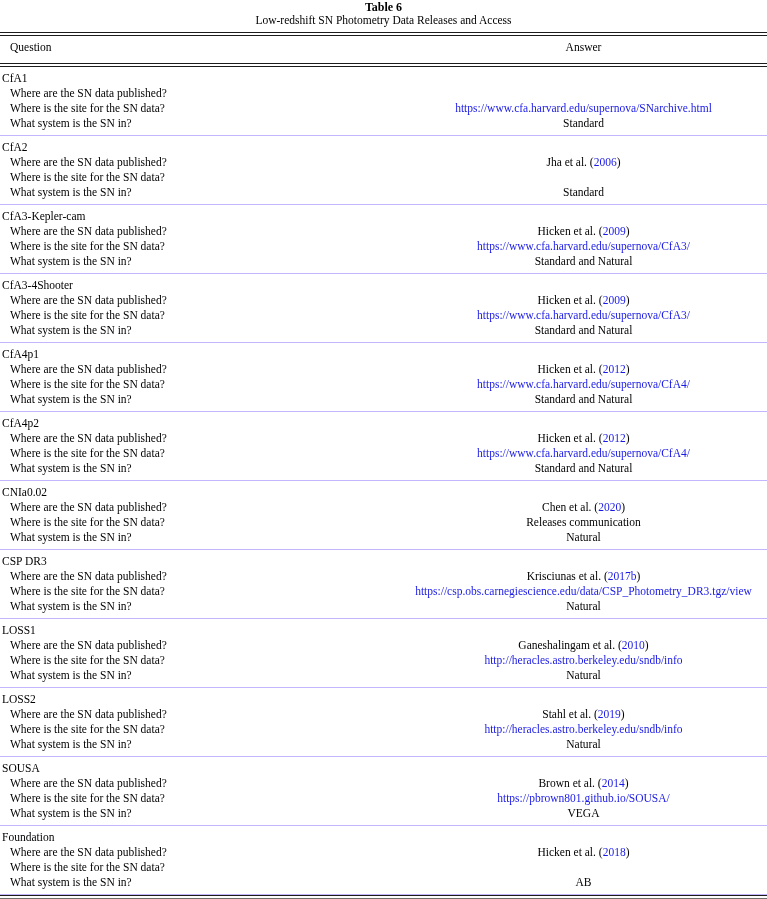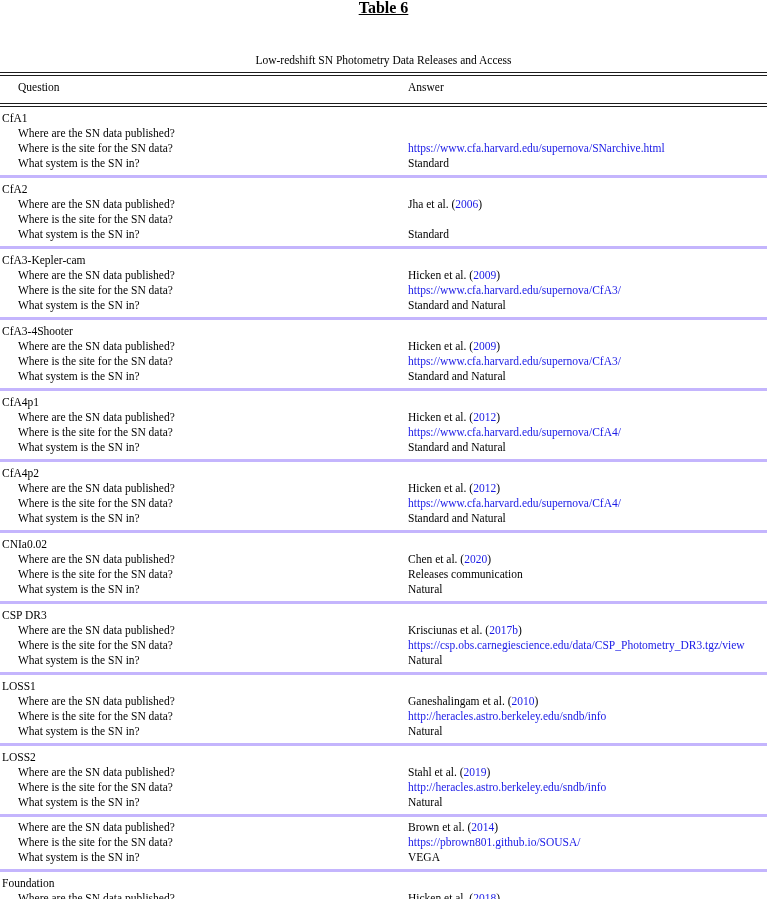--- a/index.html
+++ b/index.html
@@ -16,51 +16,49 @@
   }
   .paper-table {
     width: 767px;
   }
   .title-block {
     text-align: center;
     padding-top: 1px;
   }
   .table-label {
     font-weight: bold;
-    font-size: 16px;
+    font-size: 12px;
     line-height: 13px;
-    text-decoration: underline;
   }
   .table-title {
     font-size: 11.5px;
     line-height: 13px;
-    margin-top: 40px;
   }
   .rule-double {
     margin-top: 5px;
     height: 2px;
     border-top: 1px solid #1c1c1c;
     border-bottom: 1px solid #1c1c1c;
   }
   .header-row {
     display: flex;
     padding: 4px 0 3px 0;
   }
   .q-col {
     flex: 0 0 390px;
-    padding-left: 18px;
+    padding-left: 10px;
     line-height: 15px;
   }
   .a-col {
     flex: 1;
-    text-align: left;
+    text-align: center;
     line-height: 15px;
   }
   .section {
-    border-bottom: 3px solid #c4b5fd;
+    border-bottom: 1px solid #c4b5fd;
     padding: 3px 0 4px 0;
   }
   .section-name {
     line-height: 15px;
     padding: 1px 0 0 2px;
   }
   .qa-row {
     display: flex;
     line-height: 15px;
   }
@@ -237,20 +235,21 @@
         <div class="qa-row">
           <div class="q-col">Where is the site for the SN data?</div>
           <div class="a-col"><span class="link">http://heracles.astro.berkeley.edu/sndb/info</span></div>
         </div>
         <div class="qa-row">
           <div class="q-col">What system is the SN in?</div>
           <div class="a-col"><span>Natural</span></div>
         </div>
       </div>
       <div class="section">
+        <div class="section-name">SOUSA</div>
         <div class="qa-row">
           <div class="q-col">Where are the SN data published?</div>
           <div class="a-col"><span>Brown et al. (</span><span class="link">2014</span><span>)</span></div>
         </div>
         <div class="qa-row">
           <div class="q-col">Where is the site for the SN data?</div>
           <div class="a-col"><span class="link">https://pbrown801.github.io/SOUSA/</span></div>
         </div>
         <div class="qa-row">
           <div class="q-col">What system is the SN in?</div>

